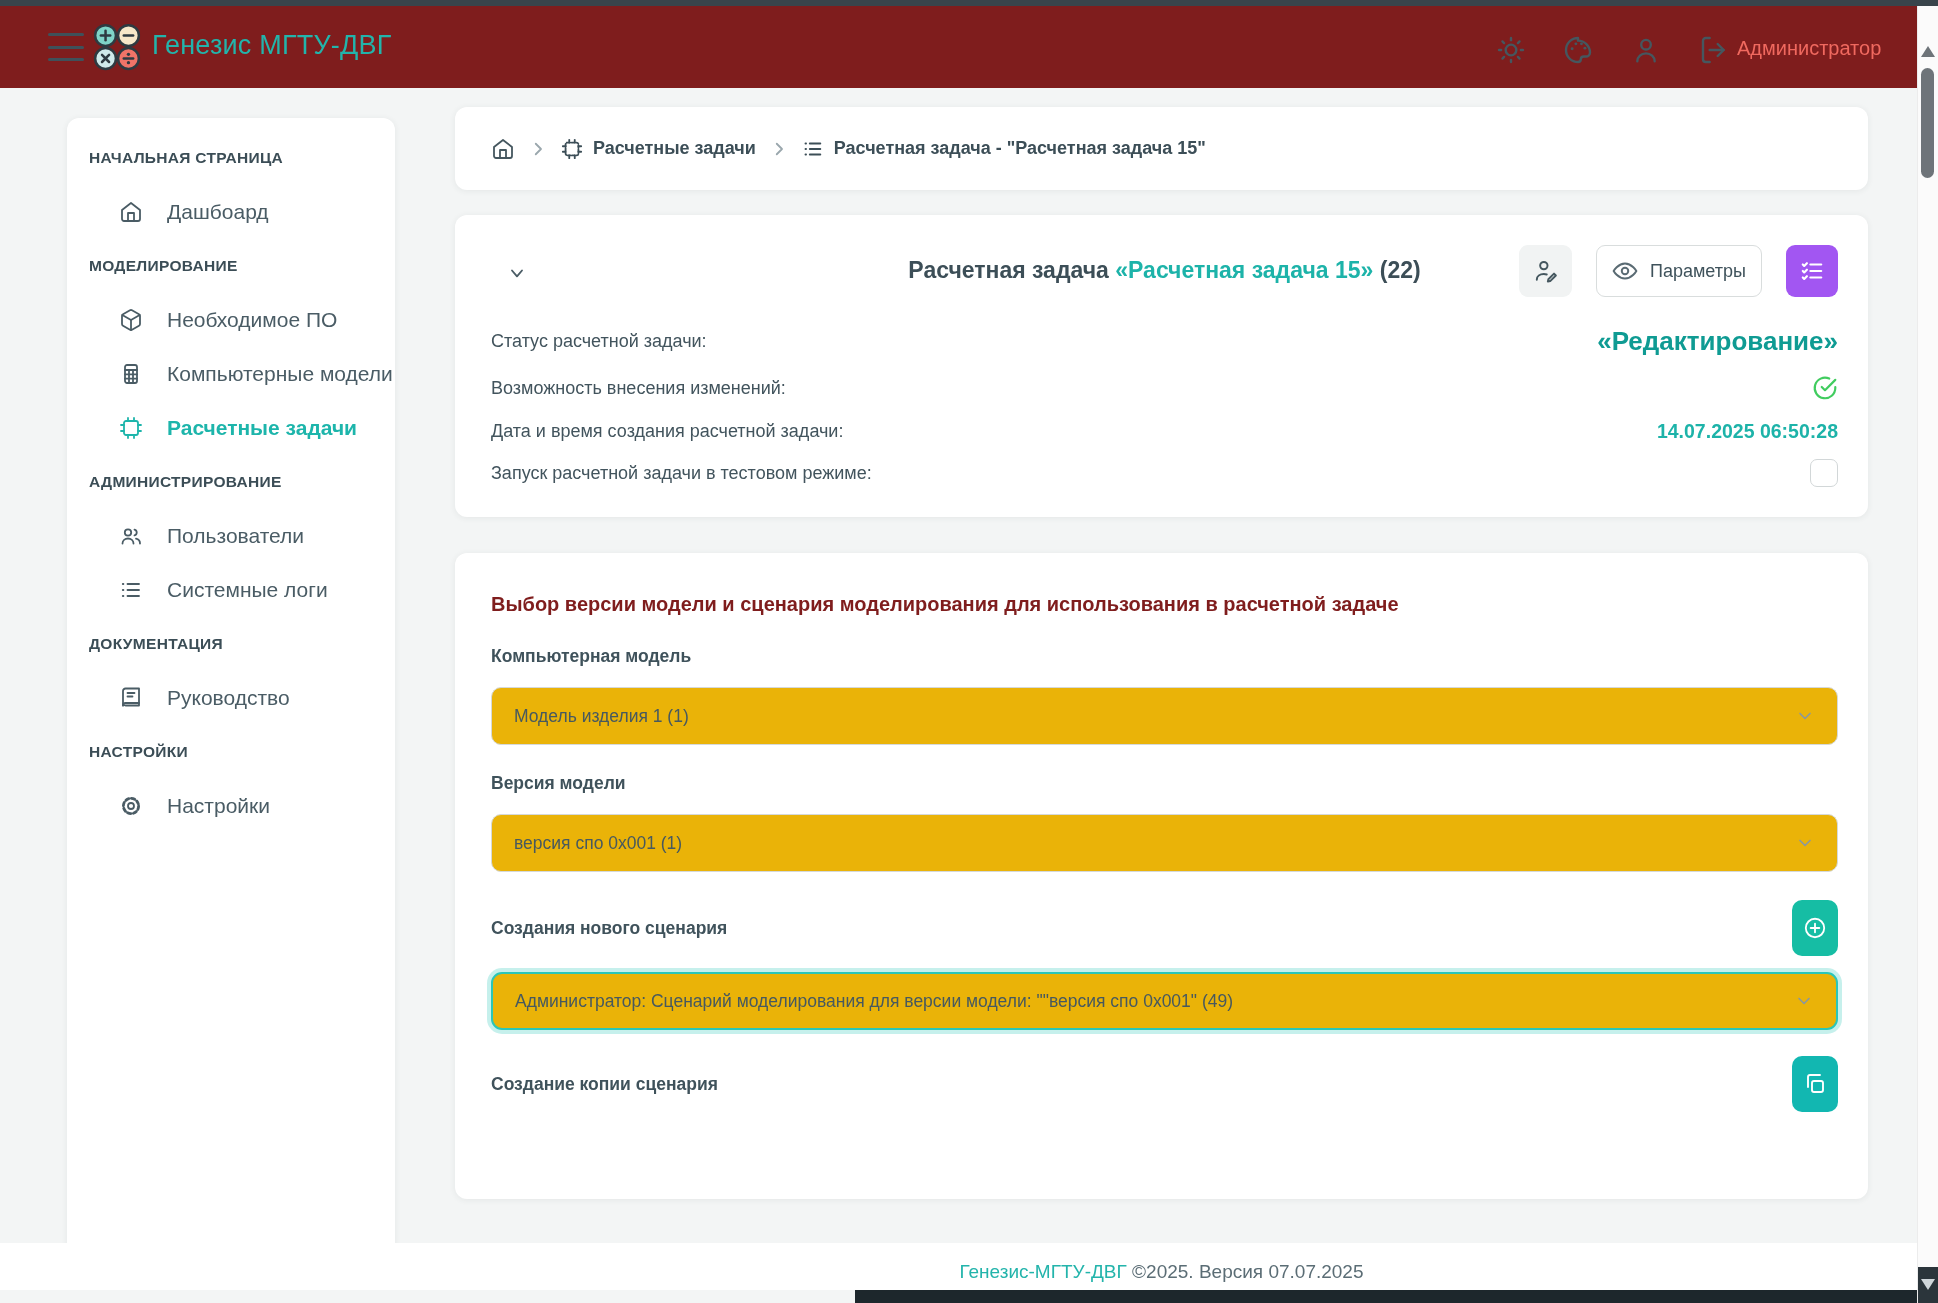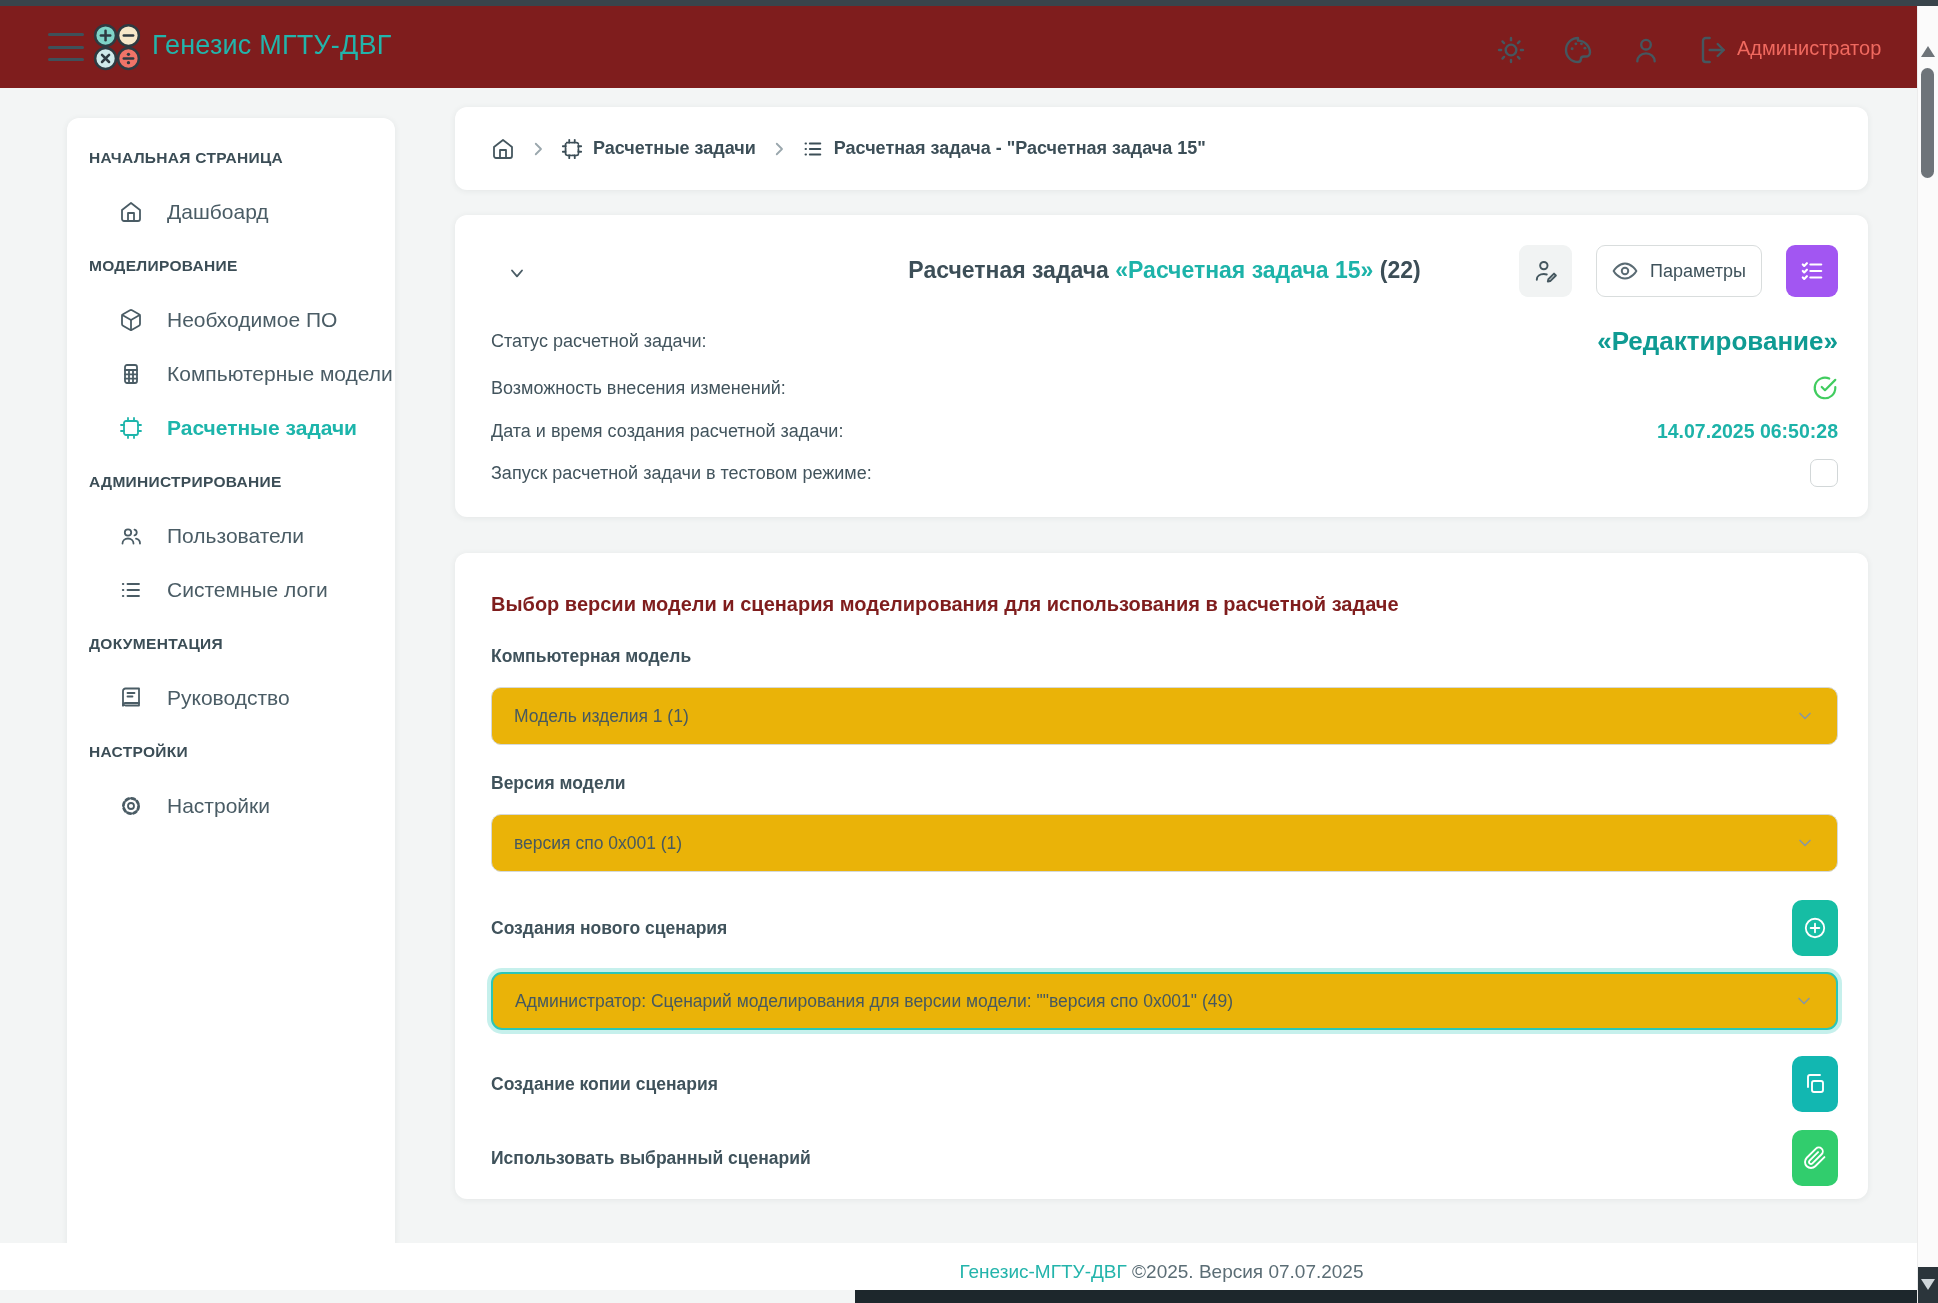--- a/index.html
+++ b/index.html
@@ -426,30 +426,20 @@
     <span id="copy-scenario-button" class="action-btn">
       <span>
         <svg width="24" height="24" viewBox="0 0 24 24" class="stroke" style="stroke:#ffffff;stroke-width:1.9">
           <rect x="9" y="9" width="11" height="11" rx="2"></rect>
           <path d="M5 15V5a2 2 0 0 1 2-2h10"></path>
         </svg>
         </span>
     </span>
   </div>
 
-  <div id="use-row" class="action-row">
-    <span class="field-label">Использовать выбранный сценарий</span>
-    <span id="use-scenario-button" class="action-btn">
-      <span>
-        <svg width="24" height="24" viewBox="0 0 24 24" class="stroke" style="stroke:#ffffff;stroke-width:1.9">
-          <path d="M21.44 11.05l-9.19 9.19a6 6 0 0 1-8.49-8.49l9.19-9.19a4 4 0 0 1 5.66 5.66l-9.2 9.19a2 2 0 0 1-2.83-2.83l8.49-8.48"></path>
-        </svg>
-        </span>
-    </span>
-  </div>
 </section>
 
 <div id="footer-band" class="abs"></div>
 <div id="footer-text" class="abs">
   <a>Генезис-МГТУ-ДВГ</a>
   <span>©2025. Версия 07.07.2025</span>
 </div>
 
 <div id="bottom-strip" class="abs"></div>
 <div id="scrollbar" class="abs">

